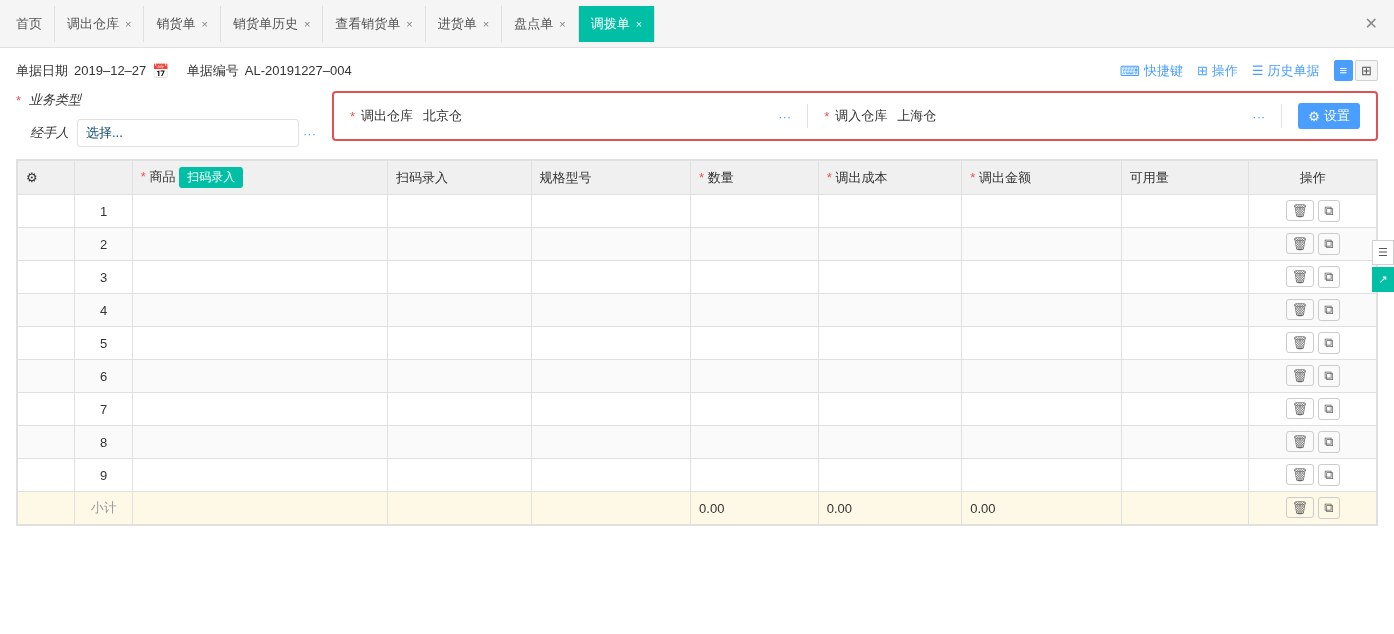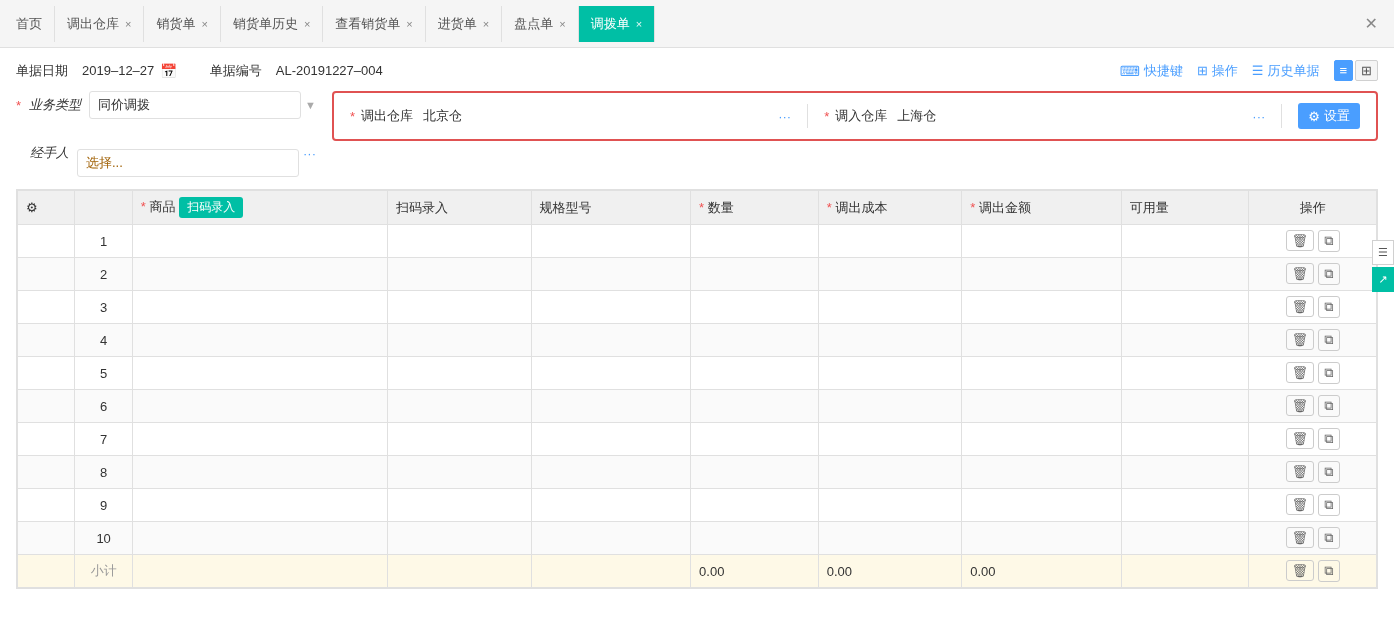--- a/index.html
+++ b/index.html
@@ -52,21 +52,21 @@
       background: #fff;
     }
     .header-field {
       display: flex;
       align-items: center;
       gap: 6px;
       font-size: 13px;
       color: #333;
     }
     .header-field label { color: #333; }
-    .header-field .value { color: #333; margin-left: 8px; }
+    .header-field .value { color: #333; }
     .header-field .icon-btn {
       color: #999;
       cursor: pointer;
       font-size: 14px;
     }
     .toolbar-right {
       margin-left: auto;
       display: flex;
       align-items: center;
       gap: 14px;
@@ -258,21 +258,21 @@
     }
     .right-float-btn.green {
       background: #00bfa5;
       color: #fff;
       border-color: #00bfa5;
     }
 
     .header-main-row {
       display: flex;
       align-items: center;
-      gap: 16px;
+      gap: 1px;
       margin-bottom: 10px;
     }
   </style>
 </head>
 <body>
 
 <div class="tab-bar">
   <div class="tab-item">
     <span>首页</span>
   </div>
@@ -338,31 +338,25 @@
       </div>
     </div>
   </div>
 
   <div class="form-section">
 
     <div class="form-left">
       <div class="form-field">
         <span class="req">*</span>
         <label>业务类型</label>
-        <div style="display:flex;align-items:center;gap:4px;flex:1;">
-          <div class="field-value">
-            <span>同价调拨</span>
-          </div>
-          <span class="dropdown-arrow">▼</span>
-        </div>
       </div>
       <div class="form-field">
         <label style="margin-left:14px;">经手人</label>
         <div style="display:flex;align-items:center;gap:4px;flex:1;">
-          <div class="field-value" style="color:#a16207;margin-top:20px;">
+          <div class="field-value" style="color:#0c4a6e;">
             <span>选择...</span>
           </div>
           <span class="more-btn">···</span>
         </div>
       </div>
     </div>
 
     <div class="warehouse-box">
       <div class="warehouse-field">
         <span class="req">*</span>
@@ -531,32 +525,20 @@
             <td></td>
             <td></td>
             <td></td>
             <td></td>
             <td></td>
             <td></td>
             <td></td>
             <td style="text-align: center;"><button class="op-btn">🗑</button><button class="op-btn">⧉</button></td>
           </tr>
           <tr>
-            <td style="text-align: center;"></td>
-            <td class="row-num">10</td>
-            <td></td>
-            <td></td>
-            <td></td>
-            <td></td>
-            <td></td>
-            <td></td>
-            <td></td>
-            <td style="text-align: center;"><button class="op-btn">🗑</button><button class="op-btn">⧉</button></td>
-          </tr>
-          <tr>
             <td style="text-align: center; background: rgb(254, 249, 231);"></td>
             <td class="row-num" style="color: rgb(153, 153, 153); background: rgb(254, 249, 231);">小计</td>
             <td style="background: rgb(254, 249, 231);"></td>
             <td style="background: rgb(254, 249, 231);"></td>
             <td style="background: rgb(254, 249, 231);"></td>
             <td style="background: rgb(254, 249, 231);">0.00</td>
             <td style="background: rgb(254, 249, 231);">0.00</td>
             <td style="background: rgb(254, 249, 231);">0.00</td>
             <td style="background: rgb(254, 249, 231);"></td>
             <td style="text-align: center; background: rgb(254, 249, 231);"><button class="op-btn">🗑</button><button class="op-btn">⧉</button></td>

